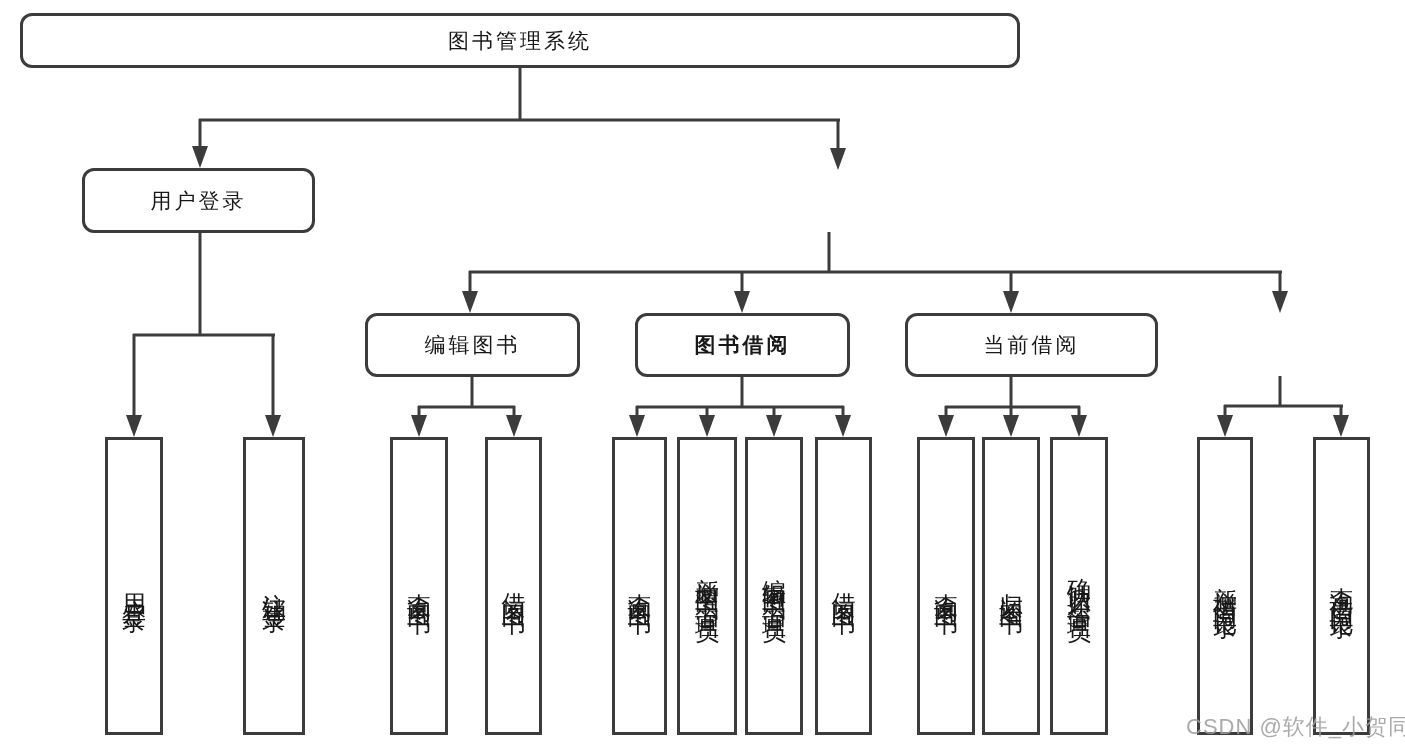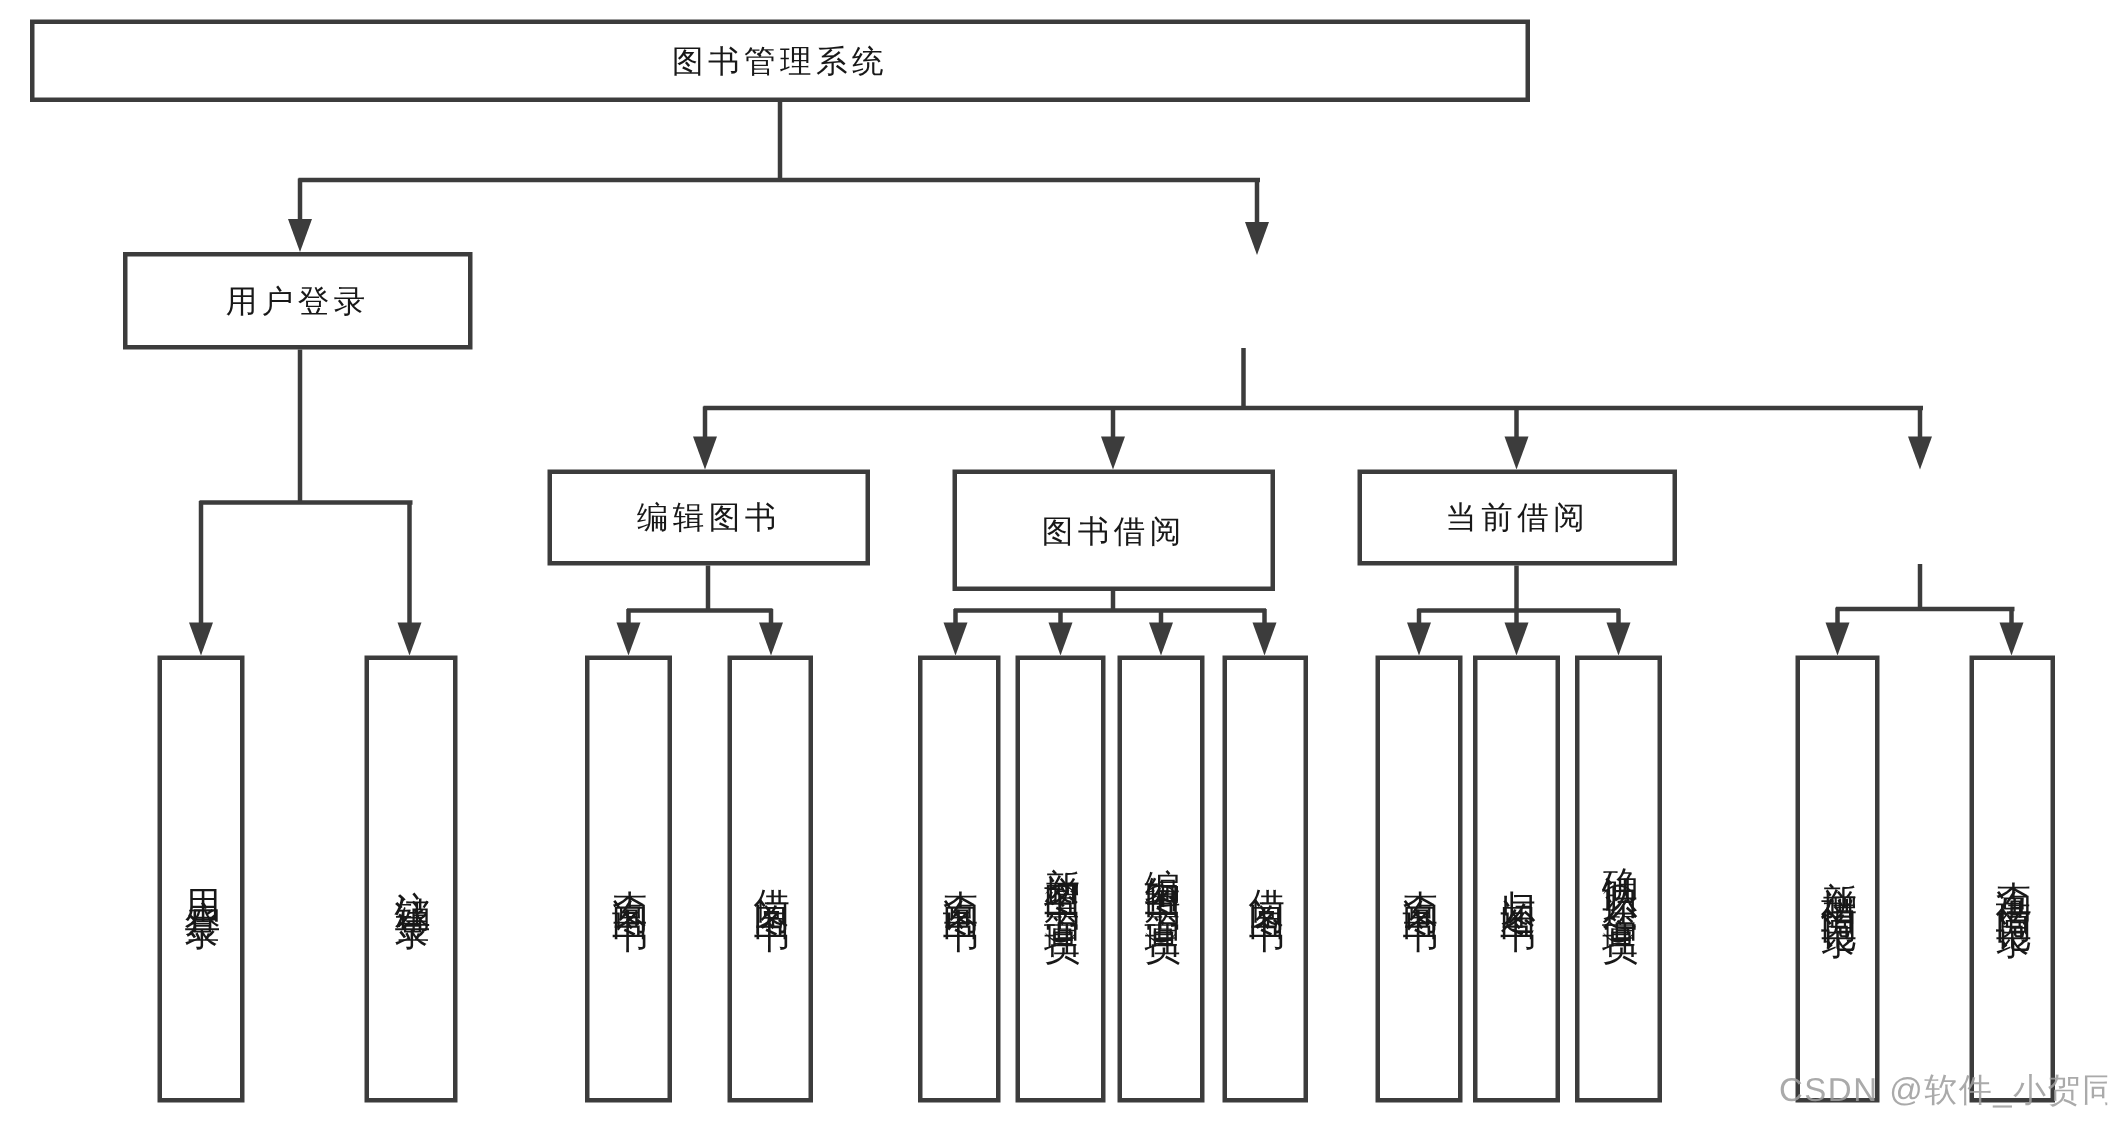--- a/index.html
+++ b/index.html
@@ -26,20 +26,21 @@
     align-items: center;
     justify-content: center;
     color: #181818;
     z-index: 2;
     text-align: center;
   }
   .node.h {
     font-size: 21px;
     letter-spacing: 3px;
     white-space: nowrap;
+    border-radius: 12px;
   }
   .node.leaf {
     writing-mode: vertical-rl;
     font-size: 24px;
     letter-spacing: 6px;
     line-height: 1;
   }
   .watermark {
     position: absolute;
     left: 1186px;
@@ -120,22 +121,22 @@
       <polygon points="1217,415 1233,415 1225,437"></polygon>
       <polygon points="1333,415 1349,415 1341,437"></polygon>
     </g>
   </svg>
 
   <div class="node h" style="left:20px; top:13px; width:1000px; height:55px;">图书管理系统</div>
 
   <div class="node h" style="left:82px; top:168px; width:233px; height:65px;">用户登录</div>
 
   <div class="node h" style="left:365px; top:313px; width:215px; height:64px;">编辑图书</div>
-  <div class="node h" style="left:635px; top:313px; width:215px; height:81px;">图书借阅</div>
-  <div class="node h" style="left:905px; top:313px; width:213px; height:64px;">当前借阅</div>
+  <div class="node h" style="left:635px; top:313px; width:215px; height:64px;font-weight:bold;">图书借阅</div>
+  <div class="node h" style="left:905px; top:313px; width:253px; height:64px;">当前借阅</div>
 
   <div class="node leaf" style="left:105px; top:437px; width:58px; height:298px;">用户登录</div>
   <div class="node leaf" style="left:243px; top:437px; width:62px; height:298px;">注销登录</div>
 
   <div class="node leaf" style="left:390px; top:437px; width:58px; height:298px;">查询图书</div>
   <div class="node leaf" style="left:485px; top:437px; width:57px; height:298px;">借阅图书</div>
 
   <div class="node leaf" style="left:612px; top:437px; width:55px; height:298px;">查询图书</div>
   <div class="node leaf" style="left:677px; top:437px; width:60px; height:298px;">新增图书（管理员）</div>
   <div class="node leaf" style="left:745px; top:437px; width:58px; height:298px;">编辑图书（管理员）</div>

